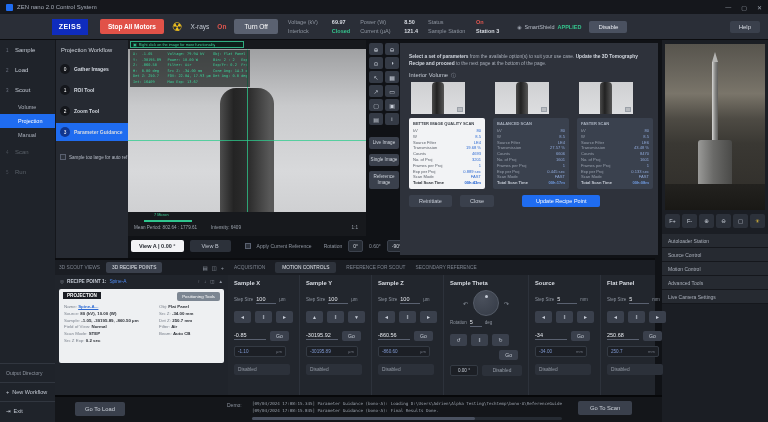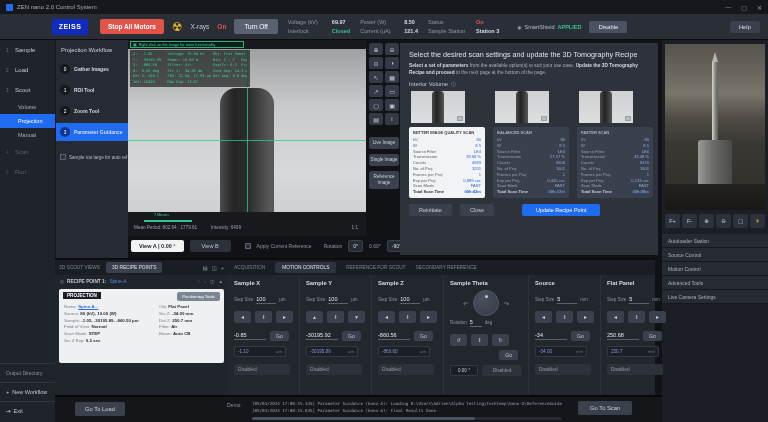--- a/index.html
+++ b/index.html
@@ -374,21 +374,20 @@
     <div class="viewB">View B</div>
     <span class="checkbox" style="margin-left:8px"></span>
     <span class="apply-label">Apply Current Reference</span>
     <span class="rot-label">Rotation</span>
     <span class="rot-box">0°</span>
     <span class="rot-step">0.60°</span>
     <span class="rot-box">-90°</span>
   </div>
 
   <div class="guidance">
-    <div class="g-title">Select the desired scan settings and update the 3D Tomography Recipe</div>
     <div class="g-sub"><b>Select a set of parameters</b><span> from the available option(s) to suit your use case. </span><b>Update the 3D Tomography Recipe and proceed</b><span> to the next page at the bottom of the page.</span></div>
     <div class="g-section">
       <span>Interior Volume</span>
       <span class="g-info">ⓘ</span>
     </div>
     <div class="thumb-row">
       <div class="thumb">
           <div class="thumb-rod"></div>
           <div class="thumb-mark"></div>
         </div>

